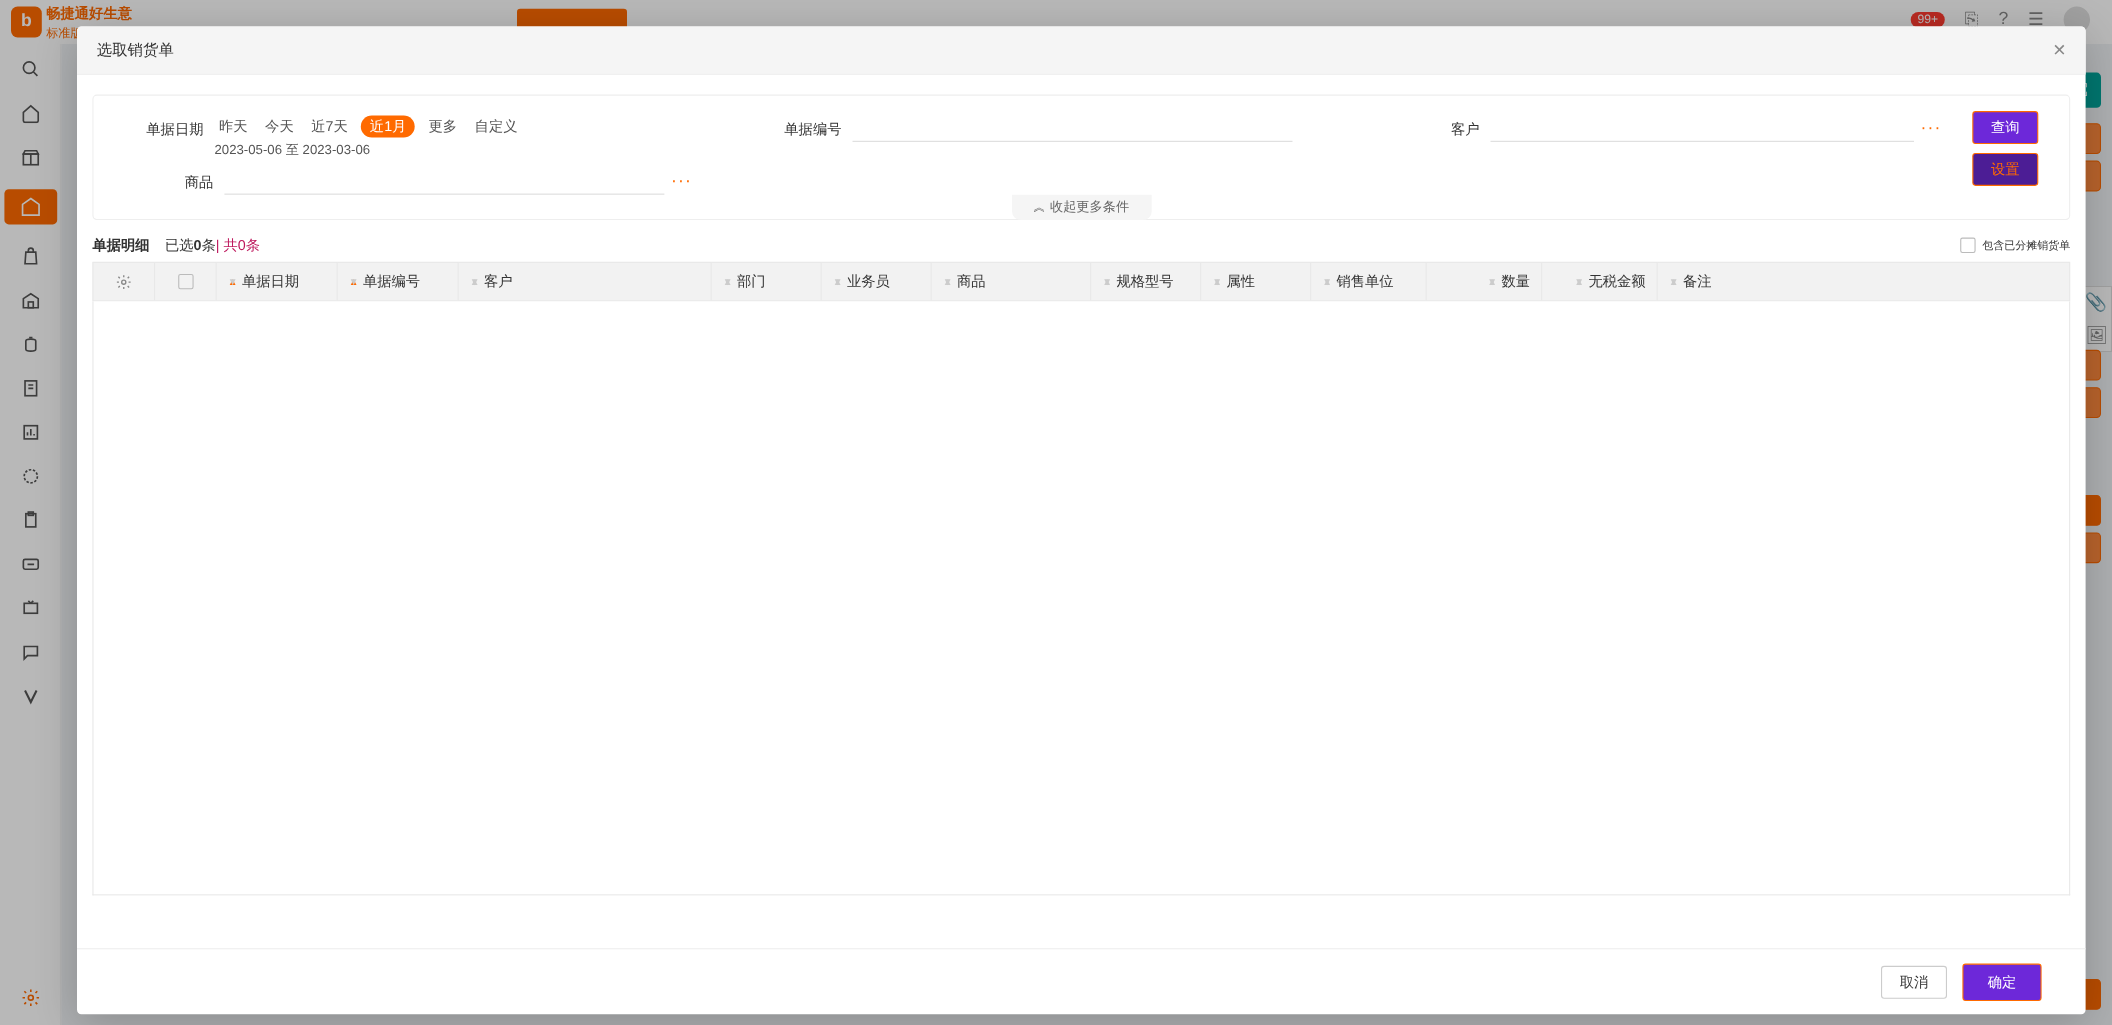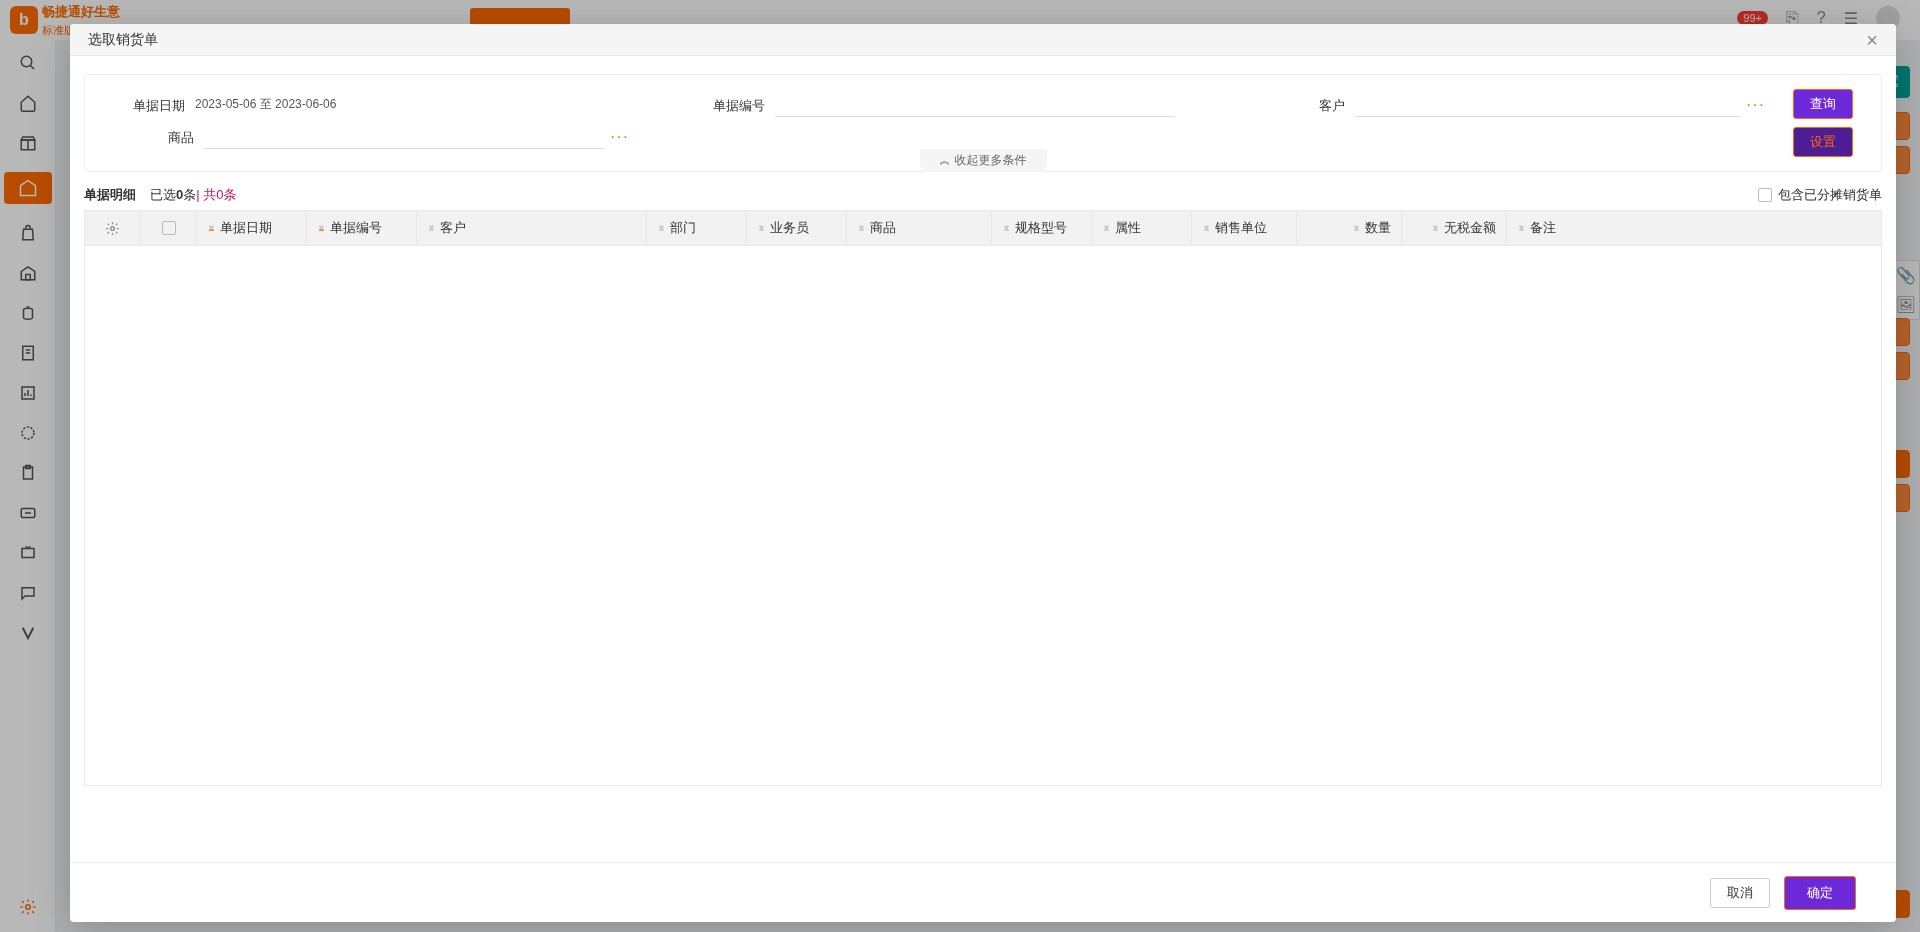--- a/index.html
+++ b/index.html
@@ -25,21 +25,21 @@
 .bg-teal-btn { position: absolute; right: 10px; top: 26px; width: 36px; height: 32px; background: #00a39a; border-radius: 4px; color: #fff; display:flex; align-items:center; justify-content:center; }
 .bg-teal-btn2 { position: absolute; right: 50px; top: 26px; width: 36px; height: 32px; background: #00a39a; border-radius: 4px; color:#fff; display:flex; align-items:center; justify-content:center;}
 .bg-orange-pill { position: absolute; right: 10px; background: #ff8a3d; width: 60px; height: 28px; border-radius: 4px; border: 1px solid #ff6a00; }
 .bg-attach-icon { position: absolute; right: 0; top: 220px; width: 28px; height: 60px; background: #fff; border: 1px solid #ddd; border-radius: 4px 0 0 4px; display:flex; flex-direction:column; align-items:center; justify-content:center; gap:10px; color:#888;}
 .bg-side-btns { position: absolute; right: 10px; display:flex; flex-direction:column; gap:6px; }
 
 
 .overlay { position: absolute; inset: 0; background: rgba(0,0,0,0.15); }
 .modal { position: absolute; left: 70px; right: 24px; top: 24px; bottom: 10px; background: #fff; border-radius: 4px; display: flex; flex-direction: column; box-shadow: 0 8px 40px rgba(0,0,0,0.2); }
 
-.modal-header { height: 32px; background: #f5f5f5; display: flex; align-items: center; padding: 0 18px; border-bottom: 1px solid #e8e8e8; border-radius: 4px 4px 0 0; }
+.modal-header { height: 44px; background: #f5f5f5; display: flex; align-items: center; padding: 0 18px; border-bottom: 1px solid #e8e8e8; border-radius: 4px 4px 0 0; }
 .modal-title { font-size: 14px; color: #333; }
 .modal-close { margin-left: auto; font-size: 20px; color: #888; cursor: pointer; line-height: 1; }
 
 .modal-body { flex: 1; overflow: auto; padding: 0; position: relative; display:flex; flex-direction:column; }
 
 .filter-card { margin: 18px 14px 0 14px; border: 1px solid #eee; border-radius: 4px; padding: 18px 30px 0 30px; position: relative; }
 .filter-row { display: flex; gap: 60px; margin-bottom: 8px; align-items: flex-start; }
 .filter-group { display: flex; align-items: flex-start; }
 .filter-label { width: 80px; text-align: right; font-size: 13px; color: #333; padding-top: 4px; padding-right: 10px; }
 .filter-content { flex: 1; }
@@ -57,21 +57,21 @@
 .btn-default { background: #fff; color: #333; border: 1px solid #ccc; }
 
 .collapse-bar { display: flex; justify-content: center; }
 .collapse-pill { background: #f5f5f5; border-radius: 0 0 8px 8px; padding: 3px 20px; font-size: 12px; color: #666; cursor: pointer; display: flex; align-items: center; gap: 4px; margin-bottom: -1px;}
 
 .details-header { margin: 14px 14px 6px 14px; display: flex; align-items: center; font-size: 13px; text-align: right; }
 .details-title { font-weight: 600; color: #333; }
 .details-count { margin-left: 14px; color: #333; }
 .details-count .num { font-weight: 600; }
 .details-total { color: #be185d; }
-.details-right { margin-left: auto; display: flex; align-items: center; gap: 6px; font-size: 13px; color: #333; }
+.details-right { margin-left: auto; display: flex; align-items: center; gap: 6px; font-size: 10px; color: #333; }
 .checkbox { width: 14px; height: 14px; border: 1px solid #bbb; border-radius: 2px; display: inline-block; }
 
 .table-wrap { margin: 0 14px; flex: 1; border: 0; }
 .table-head { display: flex; background: #f2f2f2; height: 36px; align-items: stretch; font-size: 13px; color: #333; border: 1px solid #e8e8e8; }
 .th { display: flex; align-items: center; padding: 0 10px; border-right: 1px solid #e8e8e8; white-space: nowrap; }
 .th:last-child { border-right: none; }
 .th-gear { width: 56px; justify-content: center; color: #888; }
 .th-check { width: 56px; justify-content: center; }
 .sort-icon { display: inline-flex; flex-direction: column; margin-right: 4px; line-height: 0; font-size: 9px; color: #ccc; }
 .sort-icon .up { color: #ff6a00; }
@@ -242,24 +242,32 @@
       <span class="modal-close">×</span>
     </div>
 
     <div class="modal-body">
       <div class="filter-card">
         <div class="filter-row">
 
           <div class="filter-group" style="width:520px;">
             <div class="filter-label">单据日期</div>
             <div class="filter-content">
+              <div class="date-tags">
+                <span class="date-tag">昨天</span>
+                <span class="date-tag">今天</span>
+                <span class="date-tag">近7天</span>
+                <span class="date-tag active">近1月</span>
+                <span class="date-tag">更多</span>
+                <span class="date-tag">自定义</span>
+              </div>
               <div class="date-range">
                 <span>2023-05-06</span>
                 <span>至</span>
-                <span>2023-06-06</span>
+                <span>2023-03-06</span>
               </div>
             </div>
           </div>
 
           <div class="filter-group" style="width:520px;">
             <div class="filter-label">单据编号</div>
             <div class="filter-content">
               <input class="filter-input filter-input-narrow" style="">
             </div>
           </div>

